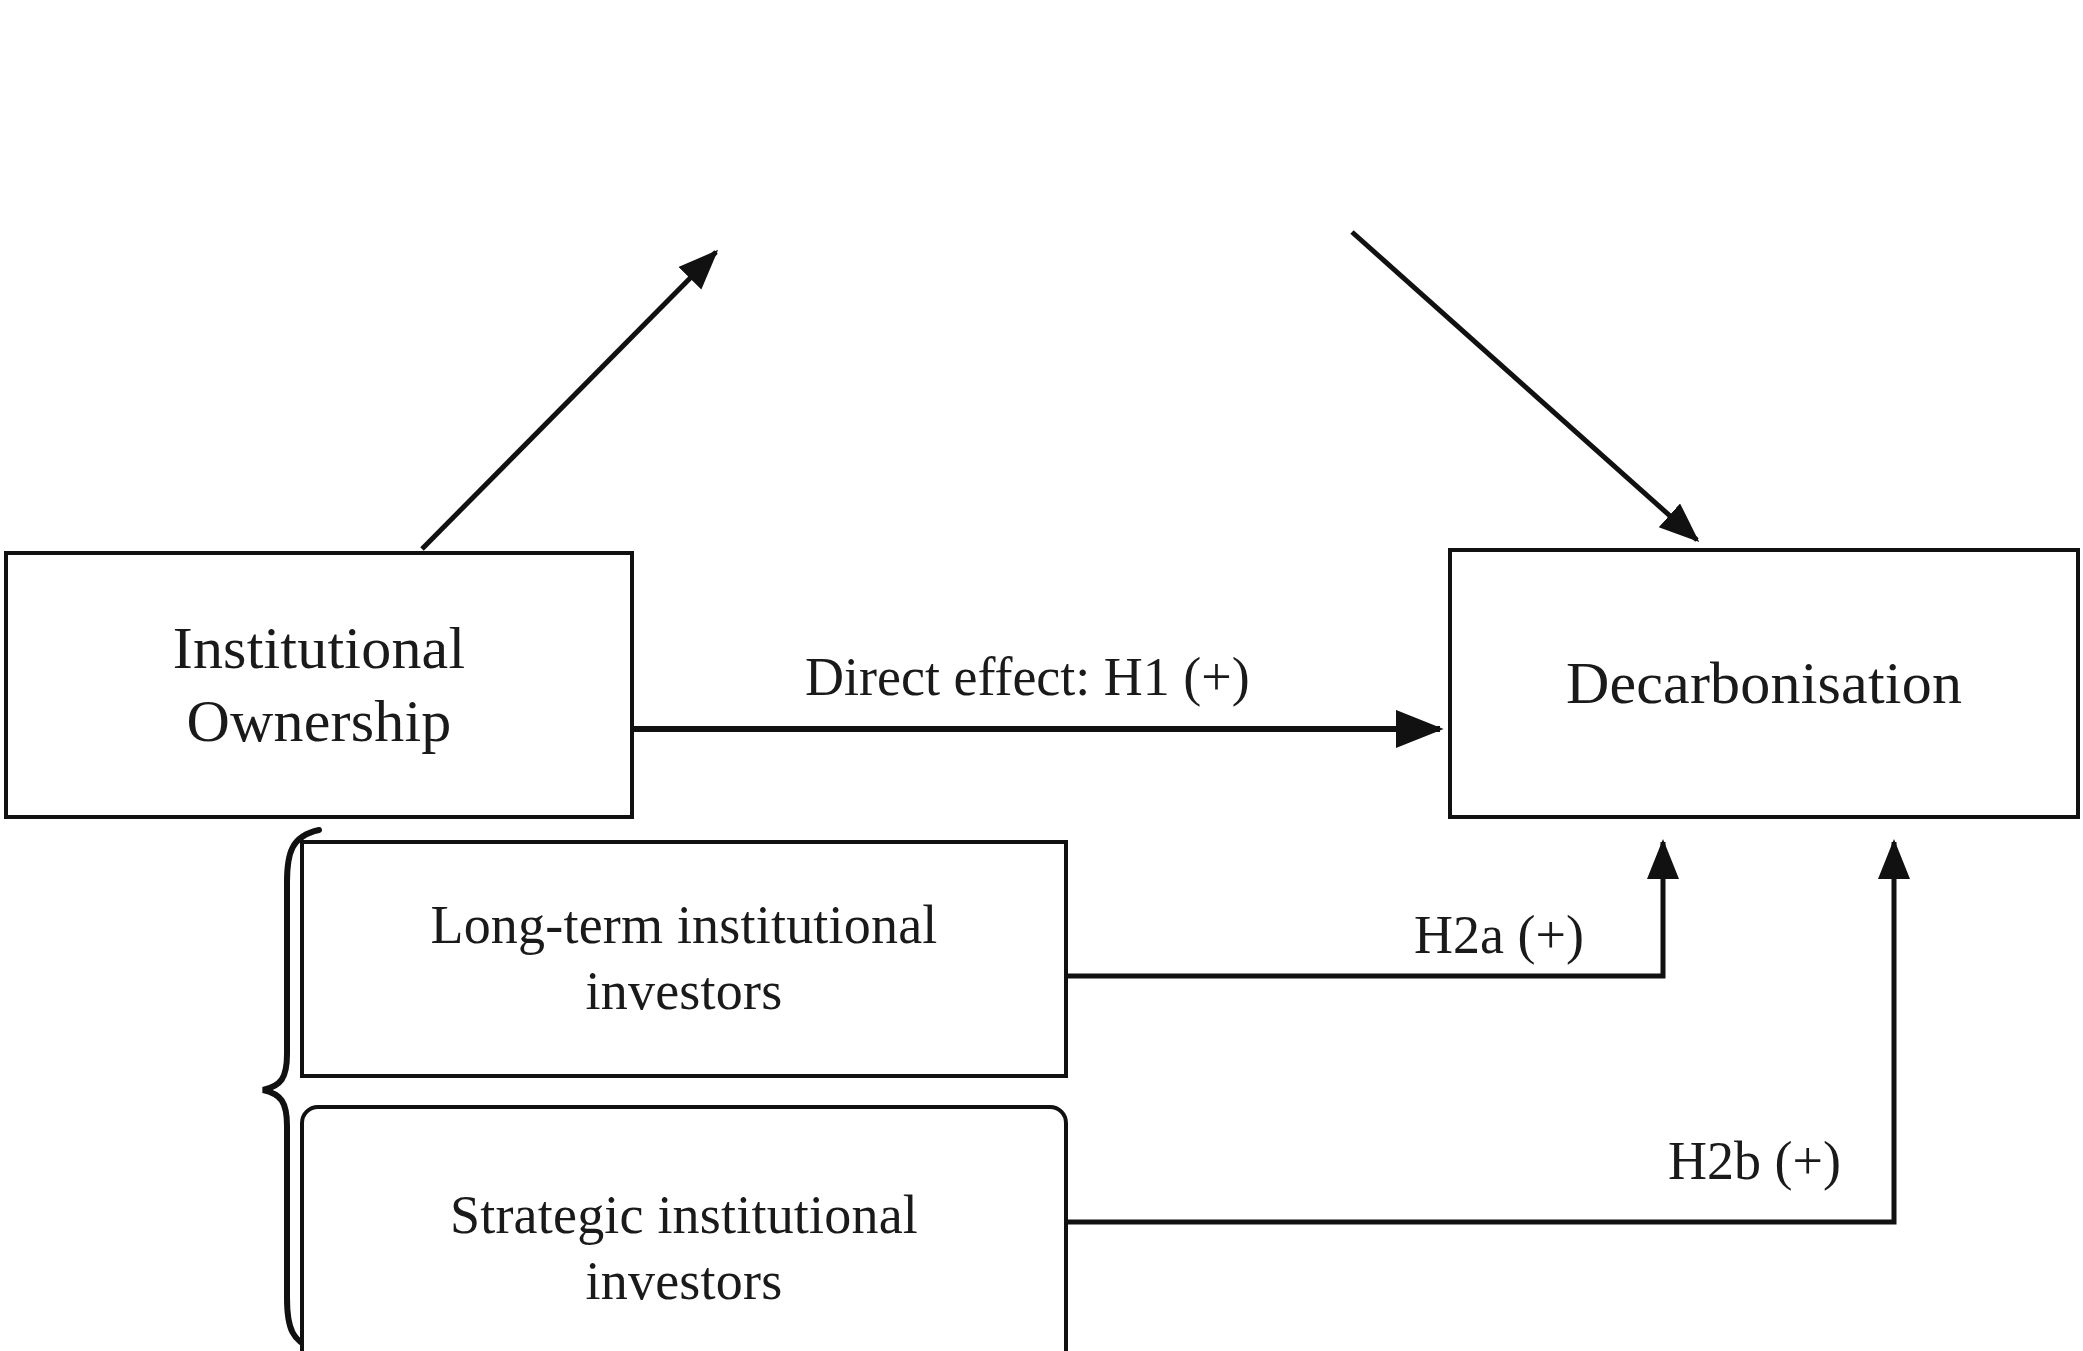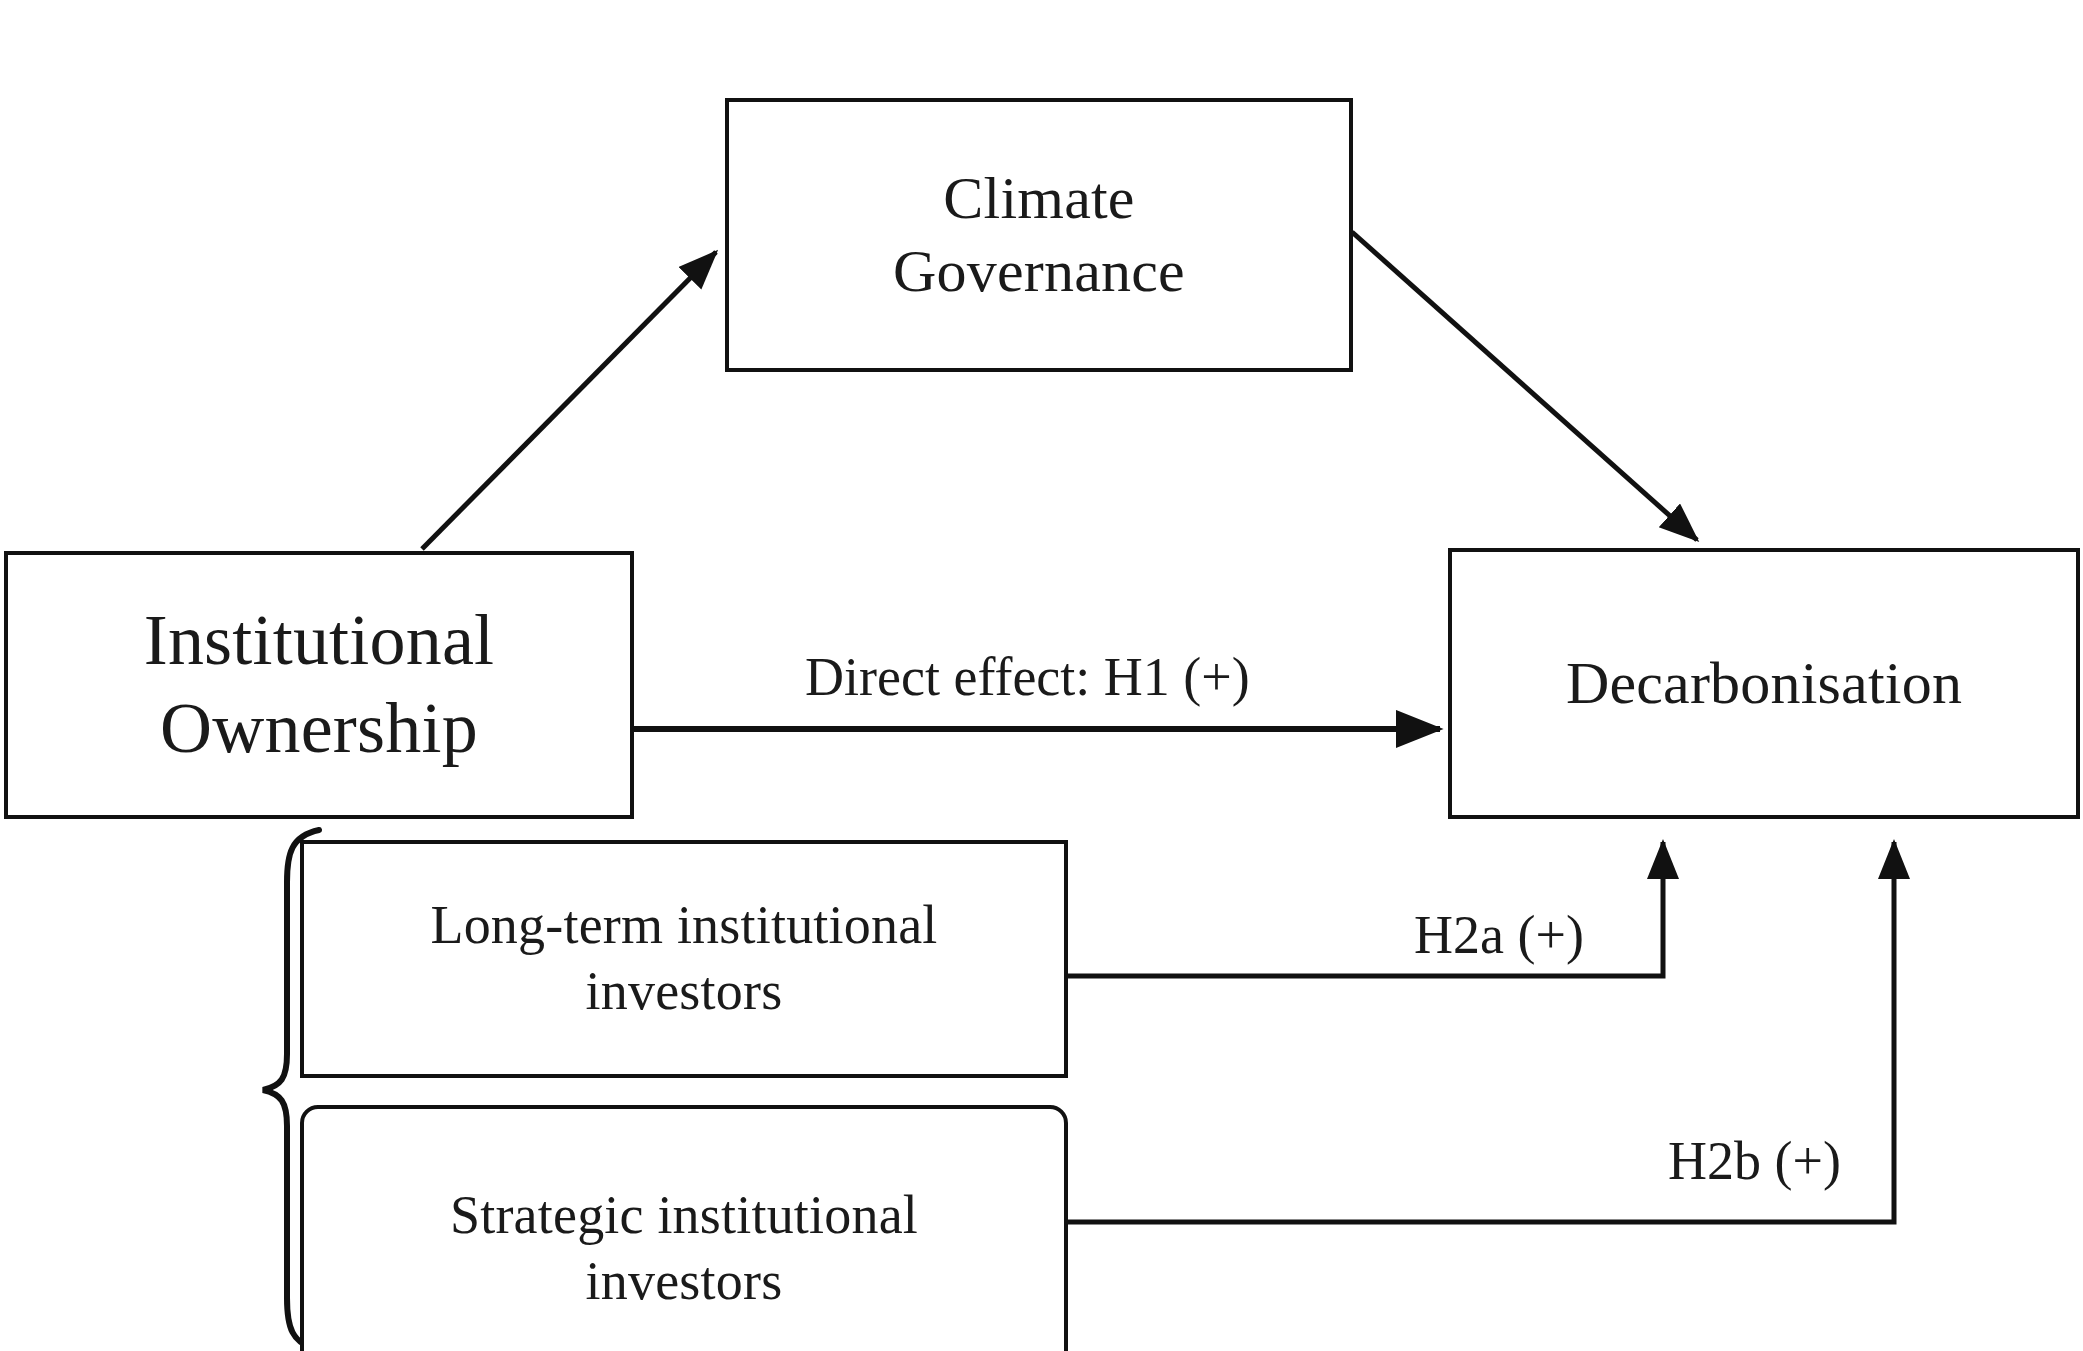--- a/index.html
+++ b/index.html
@@ -43,21 +43,21 @@
   .node span {
     display: block;
     padding: 0 10px;
   }
   #node-climate-governance {
     left: 725px; top: 98px; width: 628px; height: 274px;
     font-size: 60px;
   }
   #node-institutional-ownership {
     left: 4px; top: 551px; width: 630px; height: 268px;
-    font-size: 72px;
+    font-size: 60px;
   }
   #node-decarbonisation-strategies {
     left: 1448px; top: 548px; width: 632px; height: 271px;
     font-size: 60px;
     text-align: center;
   }
   #node-longterm-investors {
     left: 300px; top: 840px; width: 768px; height: 238px;
     font-size: 54px;
   }
@@ -113,26 +113,20 @@
   <svg class="brace" viewBox="0 0 90 528" preserveAspectRatio="none">
     <path d="M72,4
              C44,10 40,28 40,56
              L40,228
              C40,252 34,260 16,264
              C34,268 40,276 40,300
              L40,472
              C40,500 44,518 72,524" fill="none" stroke="#111111" stroke-width="6" stroke-linecap="round"></path>
   </svg>
 
-  <div class="node" id="node-climate-governance">
-    <span>
-      <span>Climate</span>
-      <span>Governance</span>
-    </span>
-  </div>
 
   <div class="node" id="node-institutional-ownership">
     <span>
       <span>Institutional</span>
       <span>Ownership</span>
     </span>
   </div>
 
   <div class="node" id="node-decarbonisation-strategies">
     <span>

